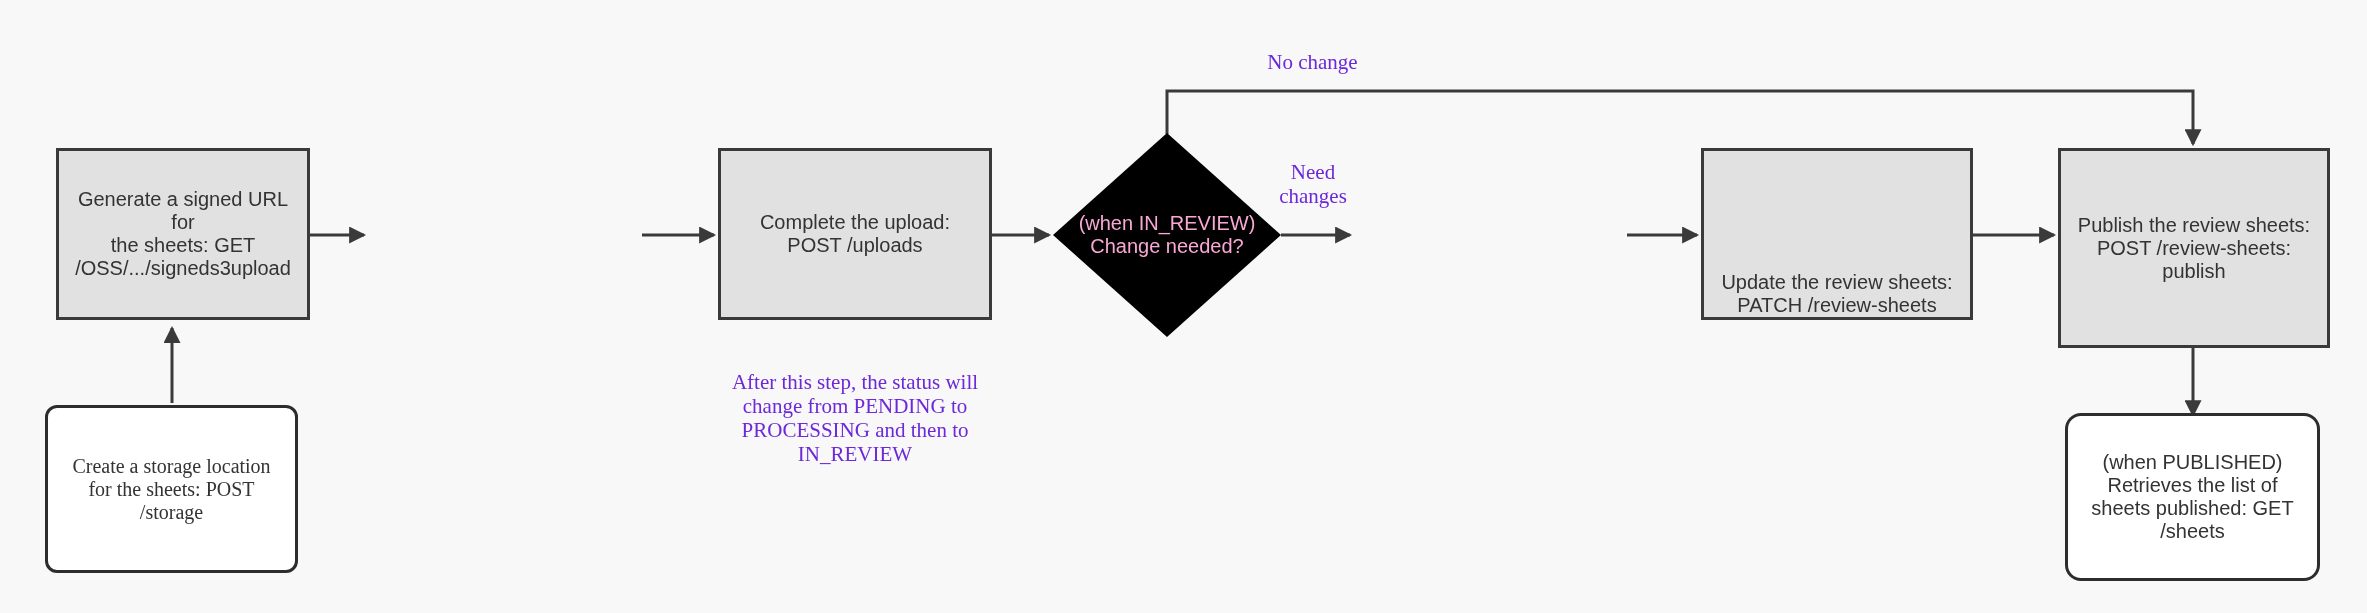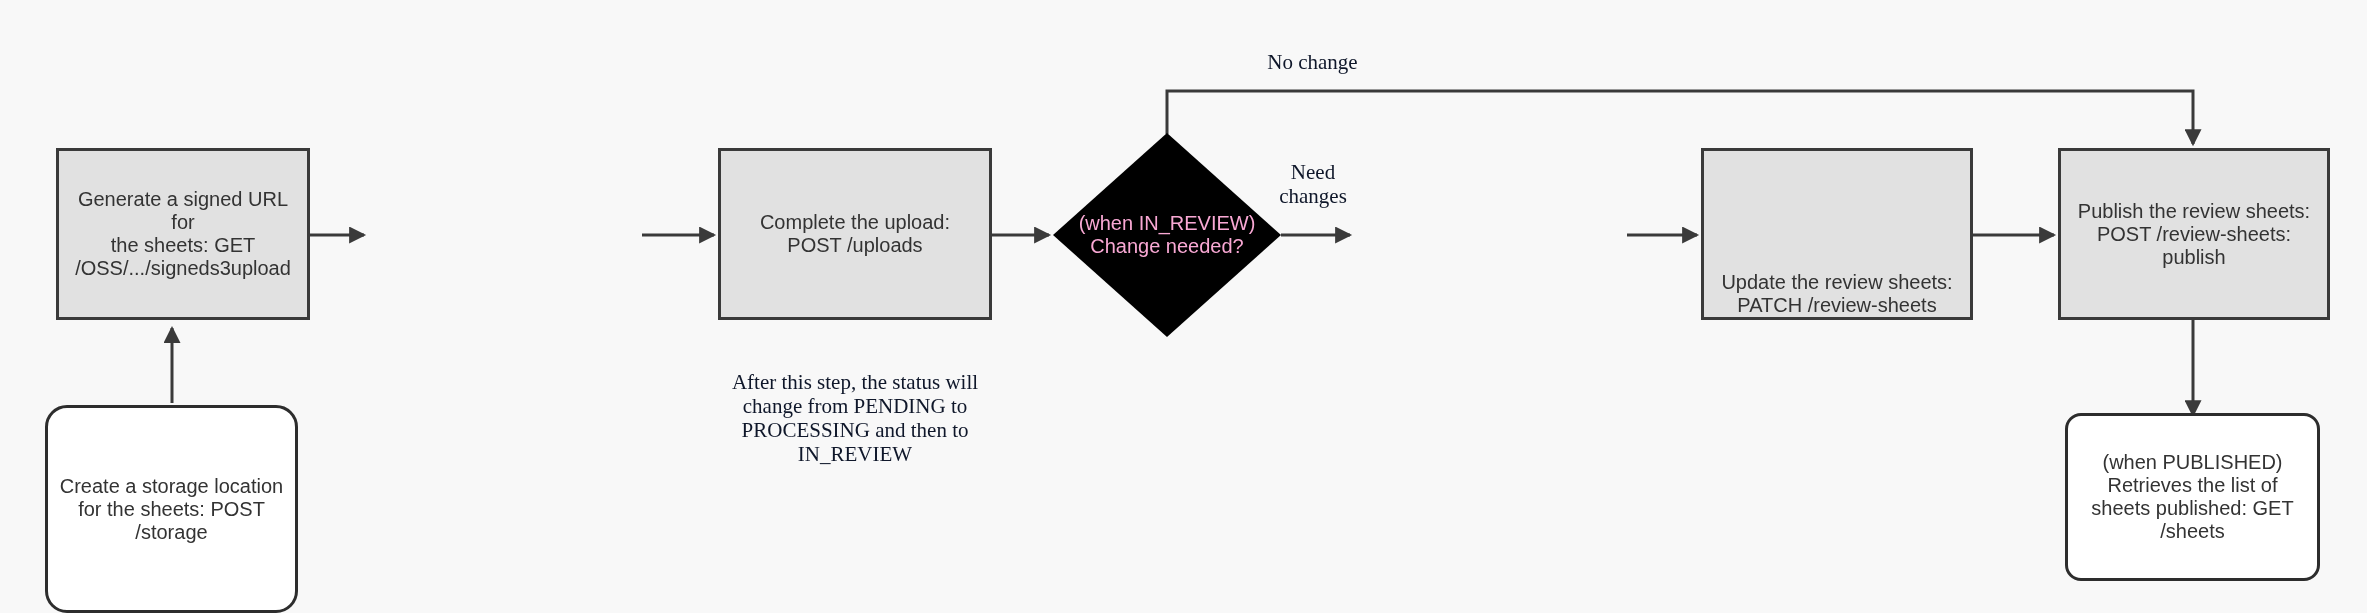--- a/index.html
+++ b/index.html
@@ -59,33 +59,33 @@
     clip-path: polygon(50% 0%, 100% 50%, 50% 100%, 0% 50%);
   }
   .decision .node-label {
     color: #f9a8d4;
   }
   .annotation {
     position: absolute;
     font-family: "Liberation Serif", serif;
     font-size: 21px;
     line-height: 24px;
-    color: #0f172a;
+    color: #6d28d9;
     text-align: center;
     white-space: pre-line;
   }
   
-  #n-create   { left: 45px;   top: 405px; width: 253px; height: 208px; border-radius: 22px; }
+  #n-create   { left: 45px;   top: 405px; width: 253px; height: 168px; border-radius: 12px; font-family: Liberation Serif, serif; }
   #n-signed   { left: 56px;   top: 148px; width: 254px; height: 172px; }
   #n-upload   { left: 368px;  top: 148px; width: 274px; height: 172px; }
   #n-complete { left: 718px;  top: 148px; width: 274px; height: 172px; }
   #n-decision { left: 1053px; top: 133px; width: 228px; height: 204px; }
   #n-retrieve { left: 1354px; top: 148px; width: 273px; height: 172px; }
   #n-update   { left: 1701px; top: 148px; width: 272px; height: 172px; align-items: flex-end; }
-  #n-publish  { left: 2058px; top: 148px; width: 272px; height: 172px; }
+  #n-publish  { left: 2058px; top: 148px; width: 272px; height: 200px; }
   #n-list     { left: 2065px; top: 413px; width: 255px; height: 168px; border-radius: 16px; }
   #note-status      { left: 705px;  top: 370px; width: 300px; }
   #lbl-no-change    { left: 1240px; top: 50px;  width: 145px; }
   #lbl-need-changes { left: 1252px; top: 160px; width: 122px; }
 </style>
 </head>
 <body>
 
 <div class="canvas">
 

